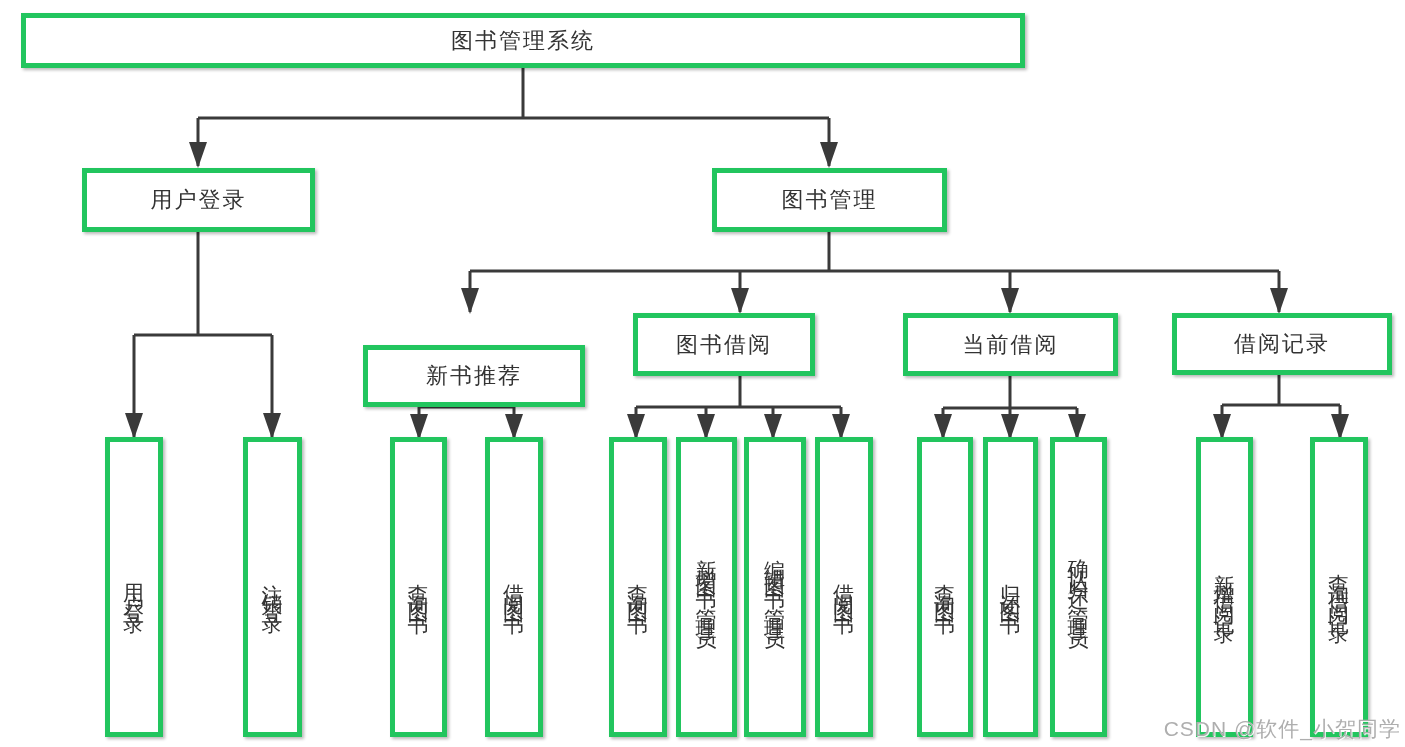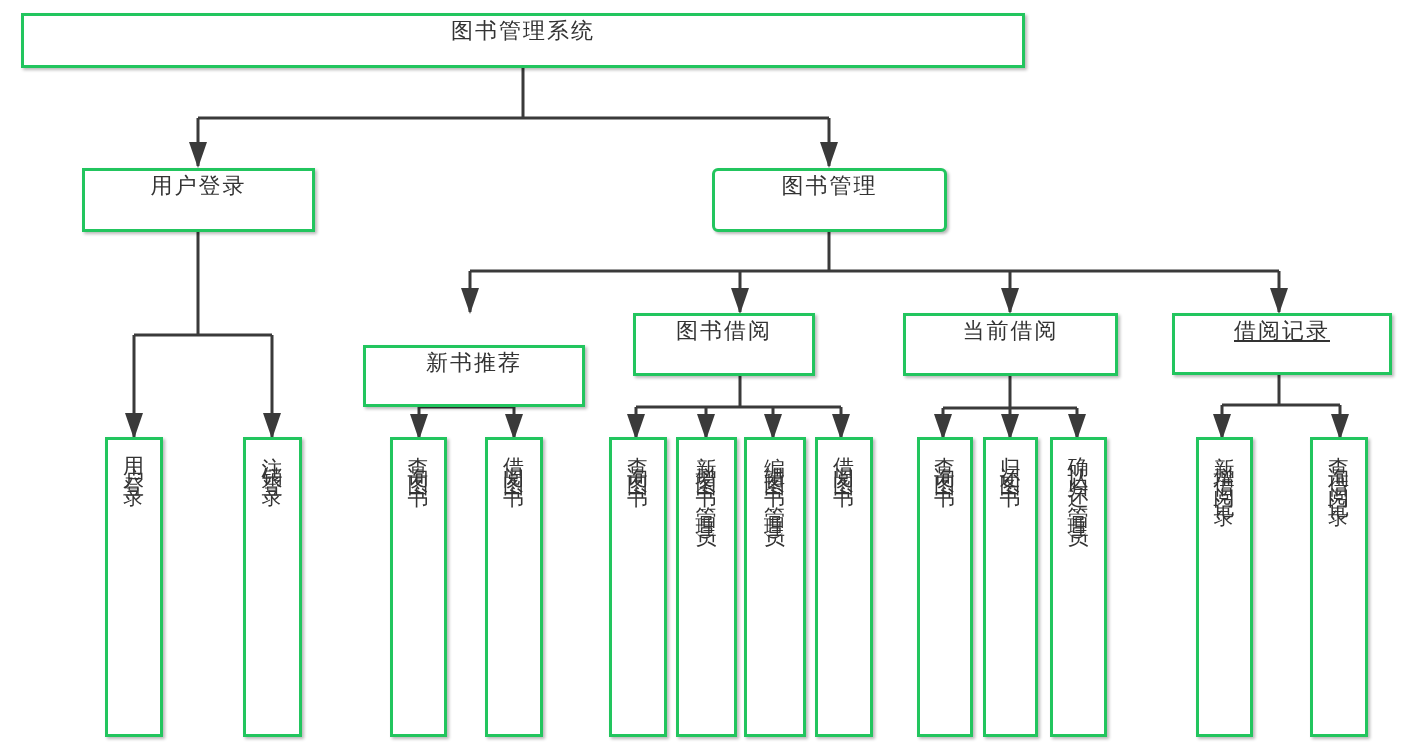--- a/index.html
+++ b/index.html
@@ -18,23 +18,24 @@
   #wires {
     position: absolute;
     left: 0; top: 0;
     width: 1405px; height: 747px;
     z-index: 1;
   }
   .box {
     position: absolute;
     box-sizing: border-box;
     background: #ffffff;
-    border: 3px solid #22c55e;
+    border: 5px solid #22c55e;
     box-shadow: 2px 2px 3px rgba(0,0,0,0.28);
     display: flex;
+    align-items: center;
     justify-content: center;
     z-index: 2;
     color: #333333;
   }
   .hlabel {
     font-size: 22px;
     letter-spacing: 2px;
     white-space: nowrap;
   }
   .vlabel {
@@ -100,34 +101,34 @@
     <polygon points="1331,414 1349,414 1340,440"></polygon>
   </svg>
 
   <div class="box" style="left:21px; top:13px; width:1004px; height:55px;">
     <span class="hlabel">图书管理系统</span>
   </div>
 
   <div class="box" style="left:82px; top:168px; width:233px; height:64px;">
     <span class="hlabel">用户登录</span>
   </div>
-  <div class="box" style="left:712px; top:168px; width:235px; height:64px;border-radius:6px;">
+  <div class="box" style="left:712px; top:168px; width:235px; height:64px;">
     <span class="hlabel">图书管理</span>
   </div>
 
   <div class="box" style="left:363px; top:313px; width:222px; height:62px;margin-top:32px;">
     <span class="hlabel">新书推荐</span>
   </div>
   <div class="box" style="left:633px; top:313px; width:182px; height:63px;">
     <span class="hlabel">图书借阅</span>
   </div>
   <div class="box" style="left:903px; top:313px; width:215px; height:63px;">
     <span class="hlabel">当前借阅</span>
   </div>
-  <div class="box" style="left:1172px; top:313px; width:220px; height:62px;text-decoration:underline;">
+  <div class="box" style="left:1172px; top:313px; width:220px; height:62px;">
     <span class="hlabel">借阅记录</span>
   </div>
 
   <div class="box" style="left:105px; top:437px; width:58px; height:300px;">
     <span class="vlabel">用户登录</span>
   </div>
   <div class="box" style="left:243px; top:437px; width:59px; height:300px;">
     <span class="vlabel">注销登录</span>
   </div>
 
@@ -161,14 +162,15 @@
     <span class="vlabel">确认归还（管理员）</span>
   </div>
 
   <div class="box" style="left:1196px; top:437px; width:57px; height:300px;">
     <span class="vlabel">新增借阅记录</span>
   </div>
   <div class="box" style="left:1310px; top:437px; width:58px; height:300px;">
     <span class="vlabel">查询借阅记录</span>
   </div>
 
+  <div class="watermark">CSDN @软件_小贺同学</div>
 
 </div>
 
 </body></html>

